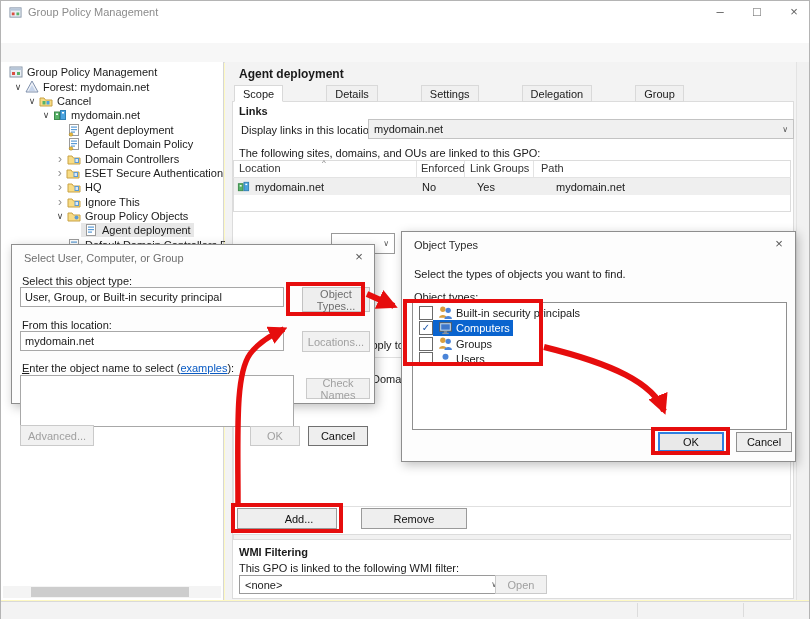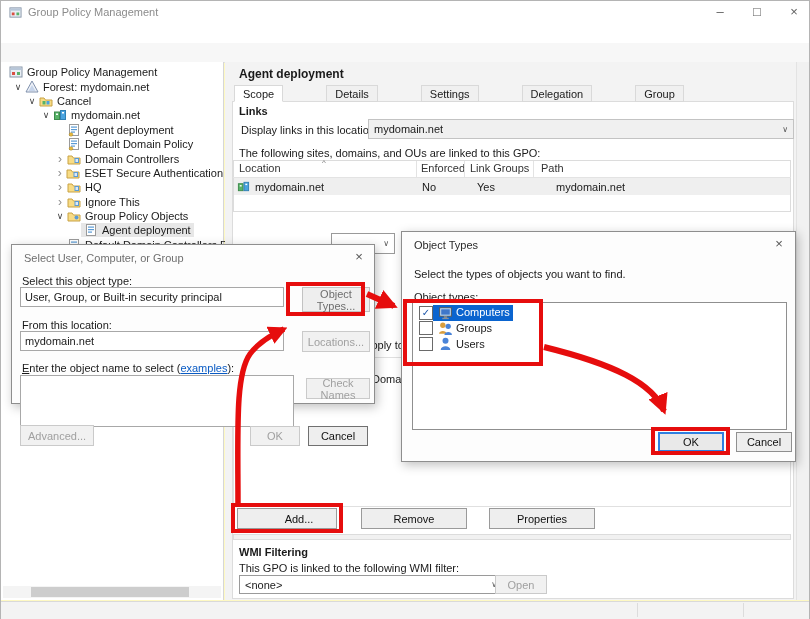--- a/index.html
+++ b/index.html
@@ -321,21 +321,20 @@
         <path d="M6,13 c0,-3.5 7,-3.5 7,0 z" fill="#4a84d8"></path>
       </svg></span>
   <span class="abs frag nw" style="left:371px;top:372px;">Domain Computers</span>
   <div class="abs frag combo white" style="left:330px;top:232px;width:64px;height:21px;">
     <span></span>
       <span class="chev">∨</span>
   </div>
 
   <div class="abs btn z2" style="left:236px;top:507px;width:100px;height:21px;padding-left:24px;">Add...</div>
   <div class="abs btn z2" style="left:360px;top:507px;width:106px;height:21px;">Remove</div>
-  <div class="abs btn z2" style="left:488px;top:507px;width:106px;height:21px;">Properties</div>
   <div class="abs z2" style="left:232px;top:533px;width:558px;height:6px;background:#f1f1f1;border:1px solid #dcdcdc;box-sizing:border-box;"></div>
 
   <div class="abs nw bold z2" style="left:238px;top:545px;">WMI Filtering</div>
   <div class="abs nw z2" style="left:238px;top:561px;">This GPO is linked to the following WMI filter:</div>
   <div class="abs combo white z2" style="left:238px;top:574px;width:264px;height:19px;">
     <span class="nw">&lt;none&gt;</span>
     <span class="chev">∨</span>
   </div>
   <div class="abs btn dis z2" style="left:494px;top:574px;width:52px;height:19px;">Open</div>
 
@@ -371,20 +370,30 @@
   </div>
 
   <div class="abs dialog" style="left:400px;top:230px;width:395px;height:231px;z-index:11;">
     <span class="dlg-title nw" style="color:#2b2b2b;">Object Types</span>
     <span class="dlg-x" style="left:366px;">×</span>
 
     <span class="abs nw" style="left:12px;top:36px;">Select the types of objects you want to find.</span>
     <span class="abs nw" style="left:12px;top:59px;">Object types:</span>
 
     <div class="otlist">
+      <div class="otrow">
+        <span class="cb"></span>
+        <span class="oticon"><svg width="15" height="15" viewBox="0 0 14 14">
+              <circle cx="4.5" cy="4" r="2.5" fill="#d99e3e"></circle>
+              <path d="M1,12 c0,-3.5 7,-3.5 7,0 z" fill="#d99e3e"></path>
+              <circle cx="9.5" cy="5" r="2.5" fill="#4a84d8"></circle>
+              <path d="M6,13 c0,-3.5 7,-3.5 7,0 z" fill="#4a84d8"></path>
+            </svg></span>
+        <span class="nw">Built-in security principals</span>
+      </div>
       <div class="otrow">
         <span class="cb">✓</span>
         <span class="othl">
           <span class="oticon"><svg width="15" height="15" viewBox="0 0 14 14">
                 <rect x="1.5" y="2.5" width="11" height="8" fill="#bfd9f2" stroke="#4f5b66"></rect>
                 <rect x="3" y="4" width="8" height="5" fill="#3f77c9"></rect>
                 <rect x="5.5" y="10.5" width="3" height="1.5" fill="#8a9199"></rect>
                 <rect x="4" y="12" width="6" height="1.2" fill="#8a9199"></rect>
               </svg></span>
           <span class="nw">Computers</span>

